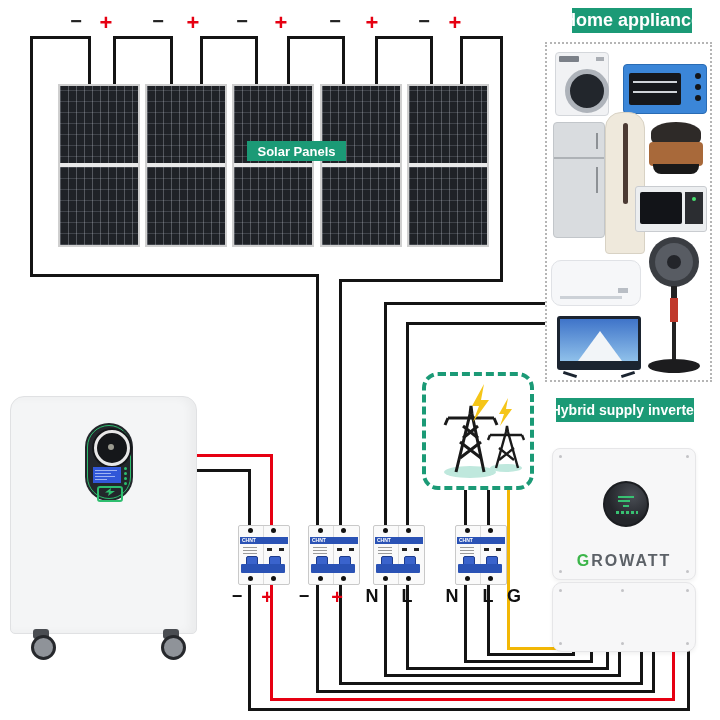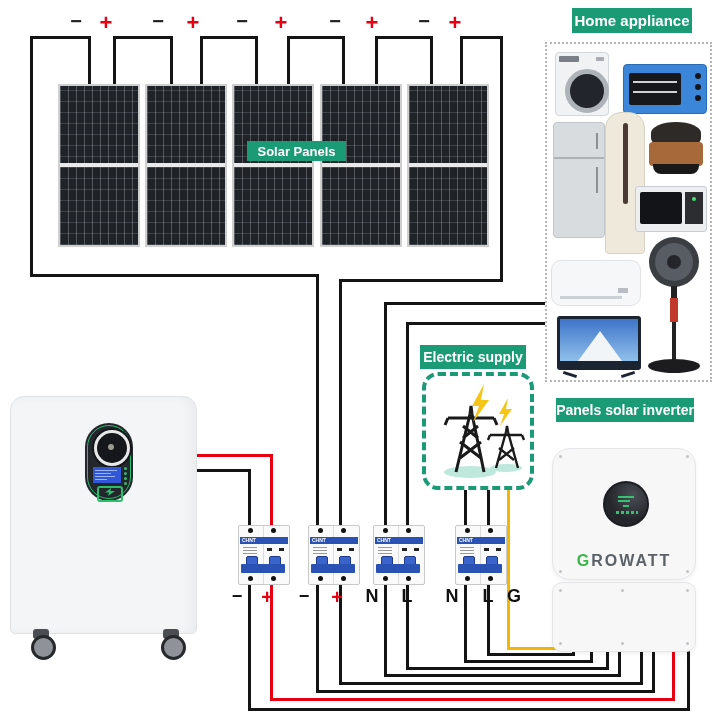--- a/index.html
+++ b/index.html
@@ -52,21 +52,21 @@
   .brk .split{position:absolute;left:24px;top:0;width:1px;height:100%;background:#dcdcdc;}
   .brk .dot{position:absolute;width:5px;height:5px;border-radius:50%;background:#111;}
   .brk .strip{position:absolute;left:1px;top:11px;width:46px;height:7px;background:#2a52b5;color:#fff;
               font-size:5px;font-weight:bold;line-height:7px;padding-left:2px;}
   .brk .spec i{position:absolute;left:4px;width:14px;height:1px;background:#9a9a9a;}
   .brk .mark{position:absolute;width:5px;height:3px;background:#222;}
   .brk .base{position:absolute;left:2px;top:38px;width:44px;height:9px;background:#2a52b5;border-radius:1px;}
   .brk .hdl{position:absolute;top:30px;width:10px;height:10px;background:#3a63cc;border:1px solid #1d3b8c;border-radius:2px;}
   
   #inv-top{position:absolute;left:552px;top:448px;width:142px;height:130px;background:#f7f7f8;
-           border:1px solid #e6e6e8;border-radius:18px;box-shadow:0 2px 4px rgba(0,0,0,.06);}
+           border:1px solid #e6e6e8;border-radius:8px;box-shadow:0 2px 4px rgba(0,0,0,.06);}
   #inv-bot{position:absolute;left:552px;top:582px;width:142px;height:68px;background:#f7f7f8;
            border:1px solid #e6e6e8;border-radius:10px;box-shadow:0 2px 4px rgba(0,0,0,.06);}
   .screw{position:absolute;width:3px;height:3px;border-radius:50%;background:#c3c3c6;}
   #inv-disp{position:absolute;left:50px;top:32px;width:42px;height:42px;border-radius:50%;
             background:radial-gradient(circle at 65% 30%,#4a4e55,#24262b 60%);border:2px solid #1c1e22;}
   #inv-disp .t{position:absolute;left:13px;height:2px;background:#38c172;}
   #inv-disp .dots{position:absolute;left:11px;top:28px;width:22px;height:3px;
             background:repeating-linear-gradient(90deg,#38c172 0 3px,transparent 3px 5px);}
   .growatt{position:absolute;left:0;top:103px;width:100%;text-align:center;font-size:16px;font-weight:bold;
            letter-spacing:2px;color:#5c6167;}
@@ -195,21 +195,21 @@
       <div class="mid"></div>
     </div>
   <div class="panel" style="left:320px">
       <div class="mid"></div>
     </div>
   <div class="panel" style="left:407px">
       <div class="mid"></div>
     </div>
   <div class="glabel" style="left:247px;top:141px;width:99px;height:20px;font-size:13px">Solar Panels</div>
 
-  <div class="glabel" style="left:572px;top:8px;width:120px;height:25px;font-size:15px">Home appliance</div>
+  <div class="glabel" style="left:572px;top:8px;width:120px;height:25px;font-size:18px">Home appliance</div>
   <div id="appbox">
     <div class="app washer" style="left:8px;top:8px;width:52px;height:62px">
       <div class="cp"></div>
         <div class="cp2"></div>
         <div class="door"></div>
     </div>
     <div class="app oven" style="left:76px;top:20px;width:82px;height:48px">
       <div class="win">
           <i style="top:8px"></i>
           <i style="top:18px"></i>
@@ -290,21 +290,20 @@
     <div class="wheel" style="left:18px;top:232px">
       <div class="fork"></div>
         <div class="tyre"></div>
     </div>
     <div class="wheel" style="left:148px;top:232px">
       <div class="fork"></div>
         <div class="tyre"></div>
     </div>
   </div>
 
-  <div class="glabel" style="left:420px;top:345px;width:106px;height:24px;font-size:14px">Electric supply</div>
   <div id="elecbox">
     <svg width="104" height="110" viewBox="0 0 104 110">
       <ellipse cx="44" cy="96" rx="26" ry="6" fill="#bfe8dd"></ellipse>
       <ellipse cx="80" cy="92" rx="16" ry="4" fill="#bfe8dd"></ellipse>
       <g stroke="#1a1a1a" stroke-width="3" fill="none">
         <path d="M30,96 L44,38 M58,96 L46,38"></path>
         <path d="M22,42 L68,42 M22,42 l-3,7 M68,42 l3,7"></path>
         <path d="M34,82 L55,66 M55,82 L34,66 M37,62 L52,50 M52,62 L37,50"></path>
         <path d="M44,38 L45,30 L46,38"></path>
       </g>
@@ -395,21 +394,21 @@
   <span class="term" style="left:226px">−</span>
   <span class="term red" style="left:256px">+</span>
   <span class="term" style="left:293px">−</span>
   <span class="term red" style="left:326px">+</span>
   <span class="term" style="left:361px">N</span>
   <span class="term" style="left:396px">L</span>
   <span class="term" style="left:441px">N</span>
   <span class="term" style="left:477px">L</span>
   <span class="term" style="left:503px">G</span>
 
-  <div class="glabel" style="left:556px;top:398px;width:138px;height:24px;font-size:14px">Panels solar inverter</div>
+  <div class="glabel" style="left:556px;top:398px;width:138px;height:24px;font-size:14px">Hybrid supply inverter</div>
   <div id="inv-top">
     <div class="screw" style="left:6px;top:6px"></div>
       <div class="screw" style="right:6px;top:6px"></div>
     <div class="screw" style="left:6px;bottom:6px"></div>
       <div class="screw" style="right:6px;bottom:6px"></div>
     <div id="inv-disp">
       <div class="t" style="top:13px;width:16px"></div>
       <div class="t" style="top:17px;width:12px"></div>
       <div class="t" style="top:22px;left:18px;width:6px"></div>
       <div class="dots"></div>

